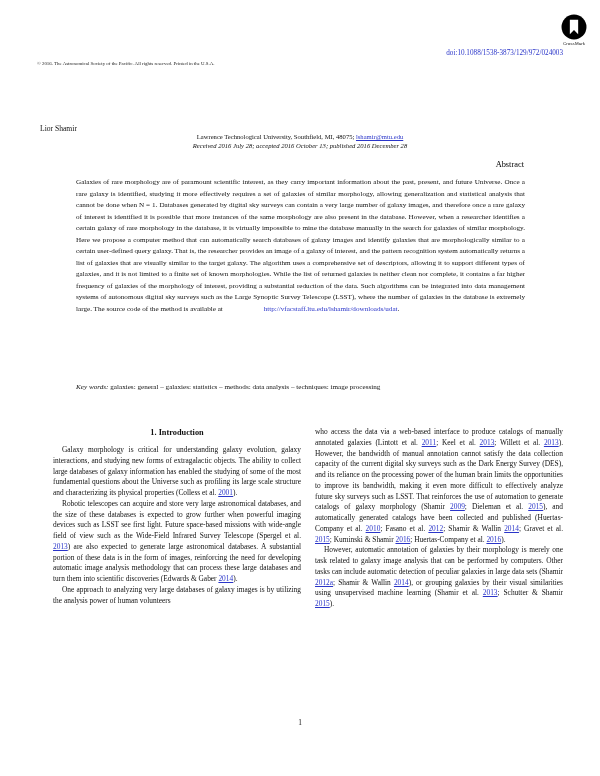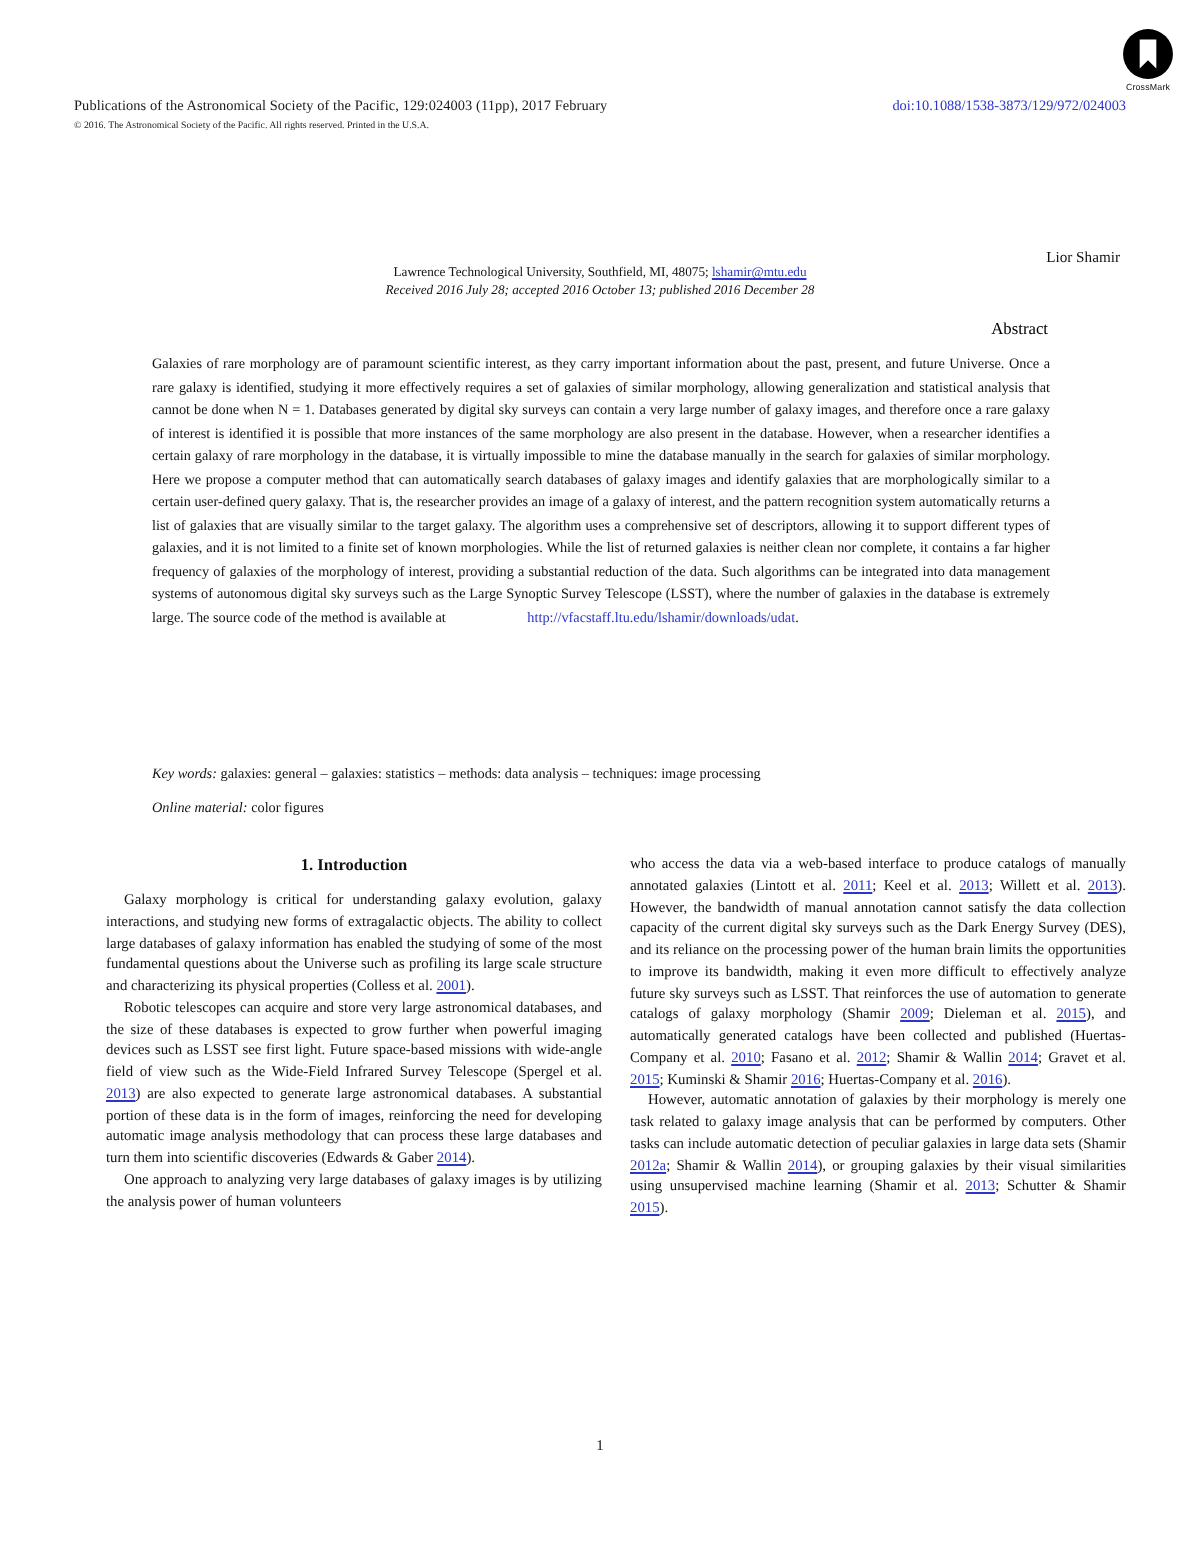--- a/index.html
+++ b/index.html
@@ -85,21 +85,21 @@
     font-size: 16.4px;
     font-weight: bold;
     letter-spacing: 0.15px;
     color: #000;
   }
   .author {
     position: absolute;
     left: 40px;
     top: 124px;
     width: 520px;
-    text-align: right;
+    text-align: left;
     font-size: 7.6px;
     color: #111;
   }
   .affiliation {
     position: absolute;
     left: 40px;
     top: 133px;
     width: 520px;
     text-align: center;
     font-size: 6.6px;
@@ -204,21 +204,20 @@
     font-size: 7.4px;
     color: #111;
   }
 </style>
 </head>
 <body>
 
 <div class="page">
 
   <div class="masthead">
-    <div class="masthead-journal">Publications of the Astronomical Society of the Pacific, 129:024003 (11pp), 2017 February</div>
     <div class="masthead-copy">© 2016. The Astronomical Society of the Pacific. All rights reserved. Printed in the U.S.A.</div>
     <a class="doi-link">doi:10.1088/1538-3873/129/972/024003</a>
   </div>
 
   <div class="crossmark">
     <svg class="crossmark-circle" viewBox="0 0 100 100">
       <circle cx="50" cy="50" r="48" fill="#000000"></circle>
       <path d="M34 22 H66 V78 L50 62 L34 78 Z" fill="#ffffff"></path>
     </svg>
     <div class="crossmark-label">CrossMark</div>
@@ -236,23 +235,20 @@
   <div class="abstract-heading">Abstract</div>
 
   <div class="abstract-body">
     <span>Galaxies of rare morphology are of paramount scientific interest, as they carry important information about the past, present, and future Universe. Once a rare galaxy is identified, studying it more effectively requires a set of galaxies of similar morphology, allowing generalization and statistical analysis that cannot be done when N = 1. Databases generated by digital sky surveys can contain a very large number of galaxy images, and therefore once a rare galaxy of interest is identified it is possible that more instances of the same morphology are also present in the database. However, when a researcher identifies a certain galaxy of rare morphology in the database, it is virtually impossible to mine the database manually in the search for galaxies of similar morphology. Here we propose a computer method that can automatically search databases of galaxy images and identify galaxies that are morphologically similar to a certain user-defined query galaxy. That is, the researcher provides an image of a galaxy of interest, and the pattern recognition system automatically returns a list of galaxies that are visually similar to the target galaxy. The algorithm uses a comprehensive set of descriptors, allowing it to support different types of galaxies, and it is not limited to a finite set of known morphologies. While the list of returned galaxies is neither clean nor complete, it contains a far higher frequency of galaxies of the morphology of interest, providing a substantial reduction of the data. Such algorithms can be integrated into data management systems of autonomous digital sky surveys such as the Large Synoptic Survey Telescope (LSST), where the number of galaxies in the database is extremely large. The source code of the method is available at </span><a class="url">http://vfacstaff.ltu.edu/lshamir/downloads/udat</a><span>.</span>
   </div>
 
   <div class="kw kw-keywords">
     <em>Key words:</em><span> galaxies: general – galaxies: statistics – methods: data analysis – techniques: image processing</span>
   </div>
 
-  <div class="kw kw-online">
-    <em>Online material:</em><span> color figures</span>
-  </div>
 
   <div class="columns">
     <div class="col col-left">
       <div class="section-heading">1. Introduction</div>
       <div>
           <p>Galaxy morphology is critical for understanding galaxy evolution, galaxy interactions, and studying new forms of extragalactic objects. The ability to collect large databases of galaxy information has enabled the studying of some of the most fundamental questions about the Universe such as profiling its large scale structure and characterizing its physical properties (Colless et al. <a class="cite">2001</a>).</p>
           <p>Robotic telescopes can acquire and store very large astronomical databases, and the size of these databases is expected to grow further when powerful imaging devices such as LSST see first light. Future space-based missions with wide-angle field of view such as the Wide-Field Infrared Survey Telescope (Spergel et al. <a class="cite">2013</a>) are also expected to generate large astronomical databases. A substantial portion of these data is in the form of images, reinforcing the need for developing automatic image analysis methodology that can process these large databases and turn them into scientific discoveries (Edwards &amp; Gaber <a class="cite">2014</a>).</p>
           <p>One approach to analyzing very large databases of galaxy images is by utilizing the analysis power of human volunteers</p>
         </div>
     </div>

